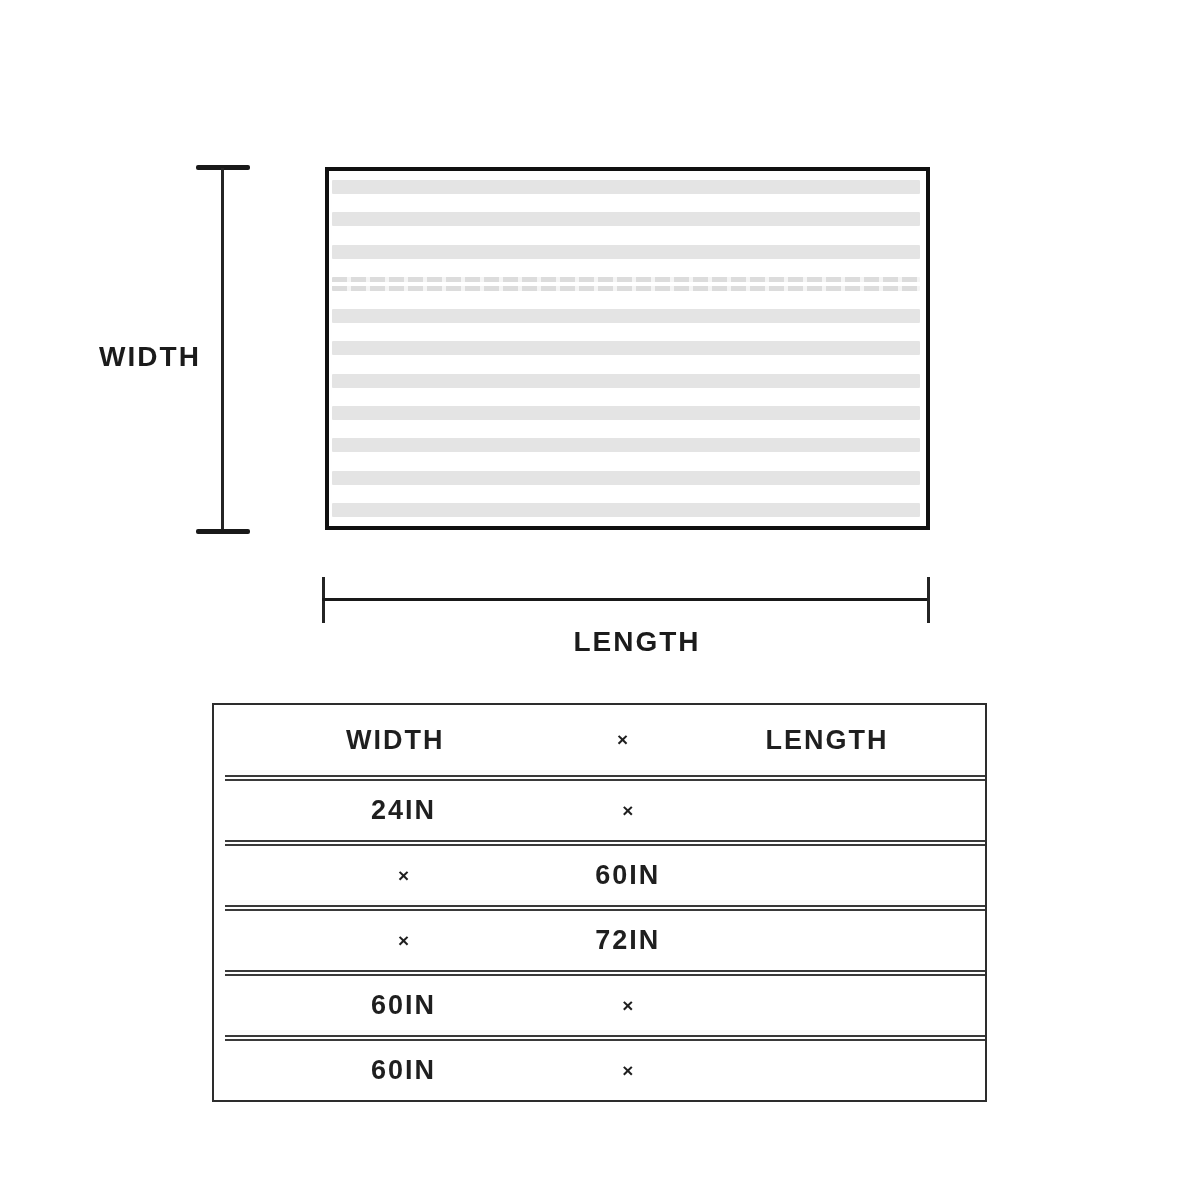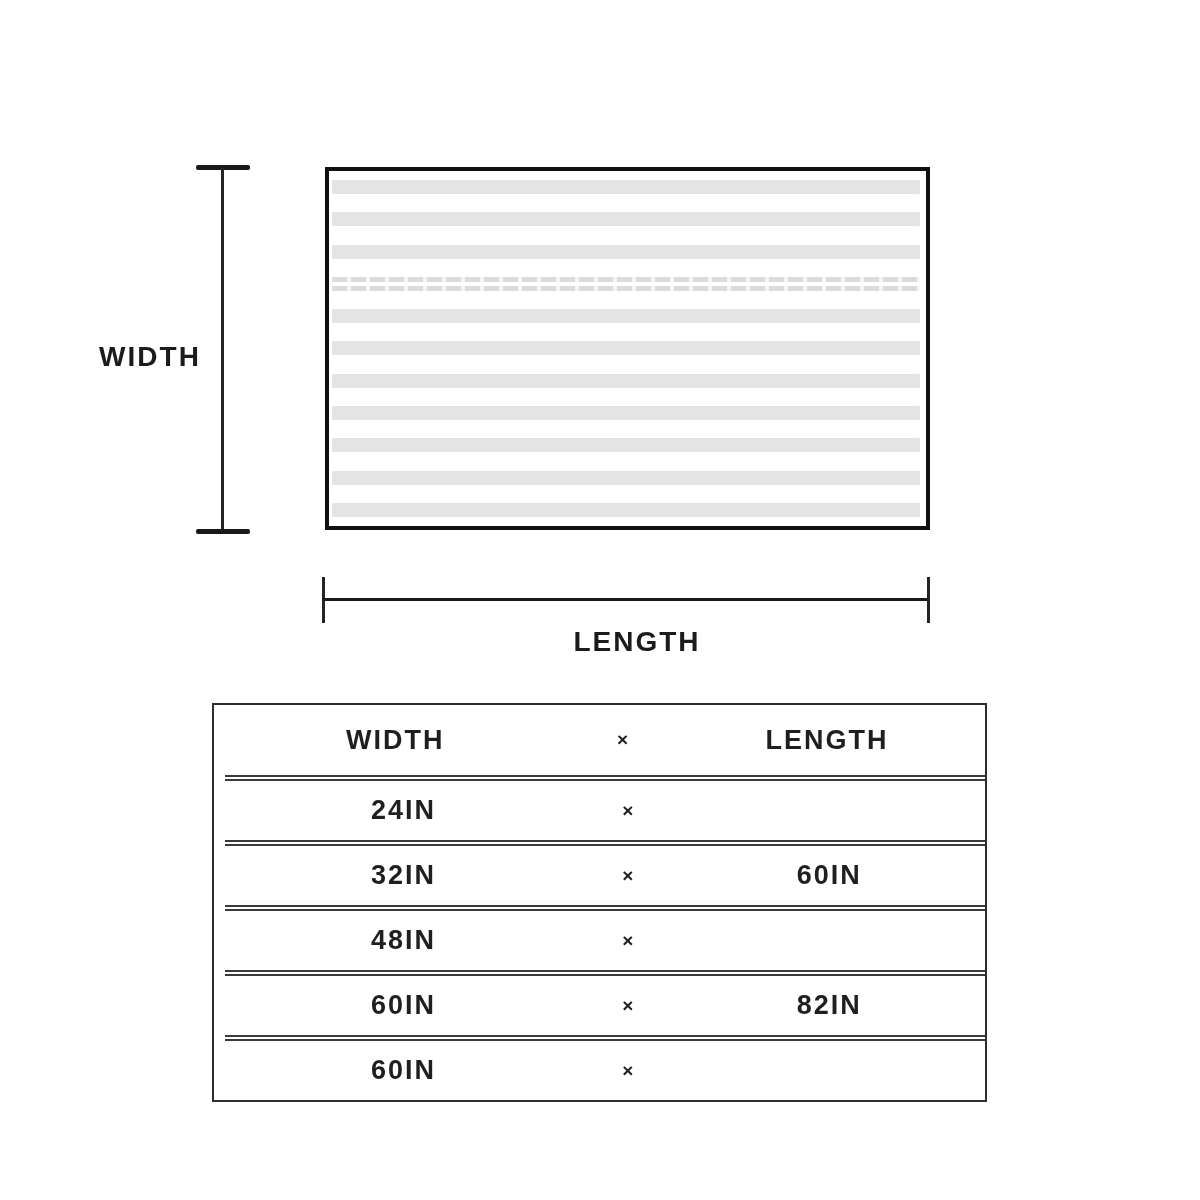--- a/index.html
+++ b/index.html
@@ -155,32 +155,30 @@
     <div class="trow thead">
       <span>WIDTH</span>
       <span class="x">×</span>
       <span>LENGTH</span>
     </div>
     <div class="trow">
       <span>24IN</span>
       <span class="x">×</span>
     </div>
     <div class="trow">
-      <span>32IN</span>
       <span class="x">×</span>
       <span>60IN</span>
     </div>
     <div class="trow">
-      <span>48IN</span>
       <span class="x">×</span>
+      <span>72IN</span>
     </div>
     <div class="trow">
       <span>60IN</span>
       <span class="x">×</span>
-      <span>82IN</span>
     </div>
     <div class="trow">
       <span>60IN</span>
       <span class="x">×</span>
     </div>
   </div>
 
 </div>
 
 </body></html>

